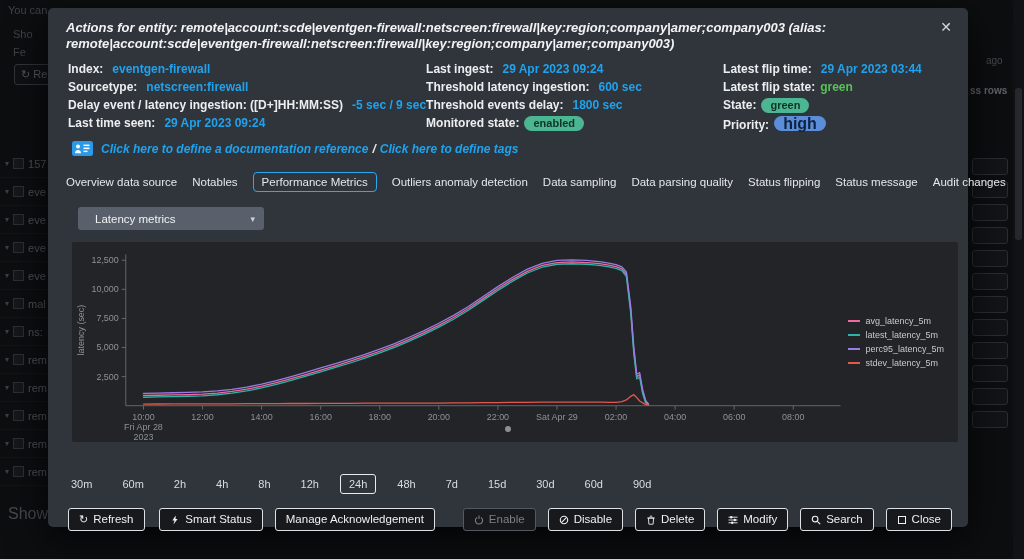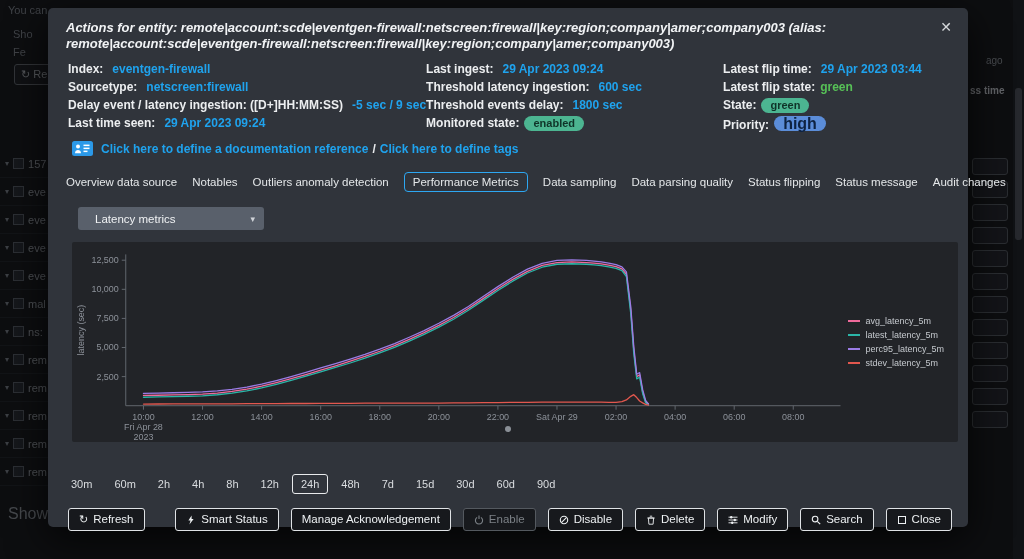--- a/index.html
+++ b/index.html
@@ -47,21 +47,21 @@
   .info-row{font-size:12px;line-height:15px;margin-bottom:3px;white-space:nowrap;}
   .info-label{font-weight:bold;color:#eceef0;}
   .info-value{margin-left:5px;}
   .info-value.link{color:#1fa3ee;font-weight:bold;margin-left:9px;}
   .info-value.text-green{color:#57c157;font-weight:bold;}
   .info-value.badge-green{background:#4cb591;color:#0f3328;font-size:11px;font-weight:bold;
     padding:1px 9px;border-radius:9px;display:inline-block;line-height:13px;}
   .info-value.badge-blue{background:#5b8dd9;color:#0e2342;font-size:16px;font-weight:bold;
     padding:1px 9px;border-radius:9px;display:inline-block;line-height:13px;}
 
-  .doc-row{display:flex;align-items:center;gap:8px;margin:5px 0 0 24px;}
+  .doc-row{display:flex;align-items:center;gap:8px;margin:5px 0 0 24px;font-style:italic;}
   .doc-icon{width:21px;height:15px;flex:0 0 auto;}
   .doc-links{font-size:12px;font-weight:bold;}
   .doc-link{color:#1fa3ee;cursor:pointer;}
   .doc-sep{color:#e8eaec;margin:0 4px;}
 
   .tabs{display:flex;align-items:center;gap:15px;margin:16px 0 0 18px;padding-right:14px;}
   .tab{font-size:11.5px;color:#e4e7e9;cursor:pointer;white-space:nowrap;padding:4px 0;}
   .tab.active{border:1.5px solid #2da7f2;border-radius:4px;padding:3px 8px;}
 
   .metric-dropdown{
@@ -76,34 +76,34 @@
     display:flex;align-items:stretch;
   }
   .chart-legend{width:106px;display:flex;flex-direction:column;justify-content:center;gap:4px;padding-right:4px;}
   .legend-item{display:flex;align-items:center;white-space:nowrap;cursor:pointer;}
   .legend-swatch{width:12px;height:2px;display:inline-block;margin-right:5px;flex:0 0 auto;}
   .legend-label{font-size:9px;color:#c5c9ce;}
 
   .carousel-dot{position:absolute;left:50%;margin-left:-3px;width:6px;height:6px;border-radius:50%;
     background:#8a8f96;top:418px;cursor:pointer;}
 
-  .time-ranges{display:flex;gap:4px;margin:32px 0 0 14px;align-items:flex-start;}
+  .time-ranges{display:flex;gap:12px;margin:32px 0 0 14px;align-items:flex-start;}
   .trange{font-size:11px;color:#dadde0;padding:3px 8px;border:1px solid transparent;border-radius:3px;cursor:pointer;}
   .trange.active{border-color:#e8eaec;}
 
   .footer{display:flex;justify-content:space-between;align-items:center;margin-top:14px;padding:0 16px 0 20px;}
   .footer-right{display:flex;gap:12px;}
   .btn{
     background:#17191d;border:1px solid #dfe2e5;color:#eef1f3;border-radius:3px;
     font-size:11.5px;padding:3px 10px;display:inline-flex;align-items:center;gap:5px;
     font-family:"Liberation Sans",sans-serif;cursor:pointer;line-height:15px;white-space:nowrap;
   }
   .btn svg{width:10px;height:10px;display:block;}
   .btn .uicon{font-size:11px;line-height:1;}
-  .btn.disabled{border-color:#54595f;color:#7b8086;cursor:default;}
+  .btn.disabled{border-color:#54595f;color:#7b8086;cursor:default;margin-left:16px;}
 </style>
 </head>
 <body>
 
 <div class="backdrop">
   <div class="bg-text" style="left:8px;top:4px;text-align:right;">You can</div>
   <div class="bg-text" style="left:13px;top:28px;">Sho</div>
   <div class="bg-text" style="left:13px;top:46px;">Fe</div>
   <div class="bg-btn"><span>↻</span> <span>Re</span></div>
   <div class="left-rows">
@@ -162,21 +162,21 @@
         <span class="bg-checkbox"></span>
         <span class="bg-rowtext">rem</span>
       </div>
       <div class="bg-row">
         <span class="bg-chevron">▾</span>
         <span class="bg-checkbox"></span>
         <span class="bg-rowtext">rem</span>
       </div>
     </div>
   <div class="right-frag-top">ago</div>
-  <div class="right-frag-header">ss time</div>
+  <div class="right-frag-header">ss rows</div>
   <div class="right-pills">
       <div class="bg-pill"></div>
       <div class="bg-pill"></div>
       <div class="bg-pill"></div>
       <div class="bg-pill"></div>
       <div class="bg-pill"></div>
       <div class="bg-pill"></div>
       <div class="bg-pill"></div>
       <div class="bg-pill"></div>
       <div class="bg-pill"></div>
@@ -225,22 +225,22 @@
       <rect x="11.5" y="9.6" width="4" height="1.5" fill="#fff"></rect>
     </svg>
     <div class="doc-links">
       <span class="doc-link">Click here to define a documentation reference</span><span class="doc-sep">/</span><span class="doc-link">Click here to define tags</span>
     </div>
   </div>
 
   <div class="tabs">
       <div class="tab">Overview data source</div>
       <div class="tab">Notables</div>
+      <div class="tab active">Performance Metrics</div>
       <div class="tab">Outliers anomaly detection</div>
-      <div class="tab active">Performance Metrics</div>
       <div class="tab">Data sampling</div>
       <div class="tab">Data parsing quality</div>
       <div class="tab">Status flipping</div>
       <div class="tab">Status message</div>
       <div class="tab">Audit changes</div>
     </div>
 
   <div class="metric-dropdown">
     <span class="dd-label">Latency metrics</span>
     <span class="dd-caret">▾</span>

